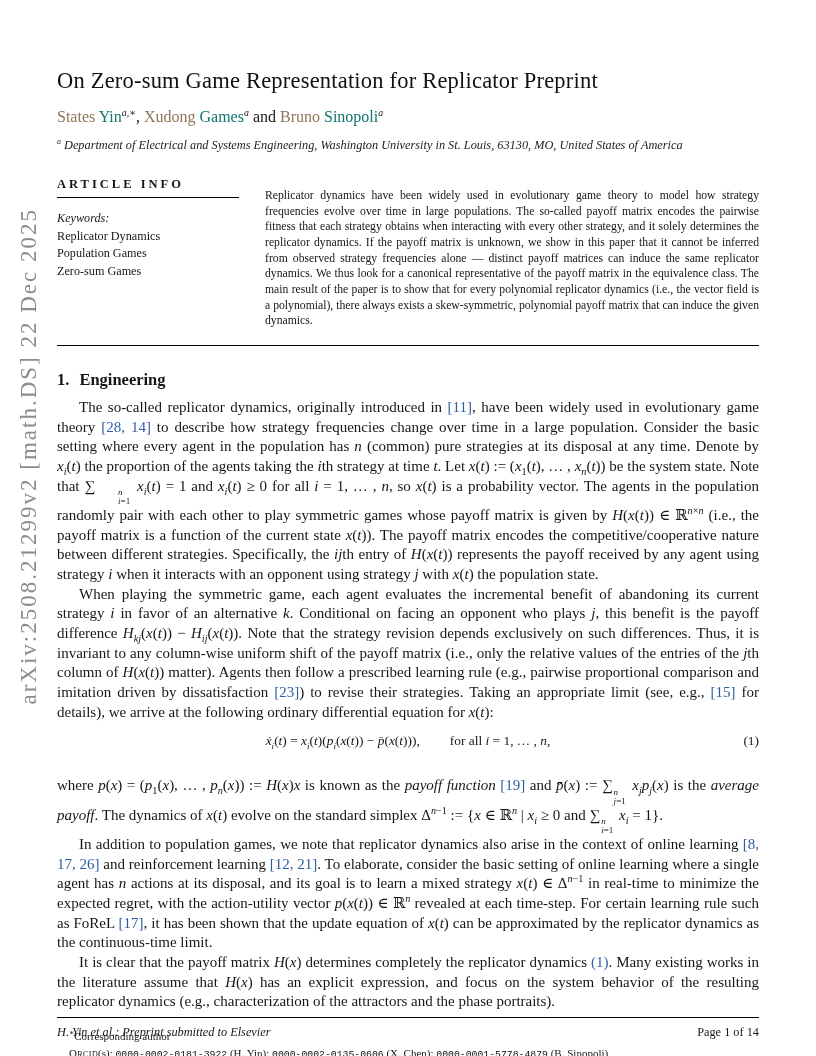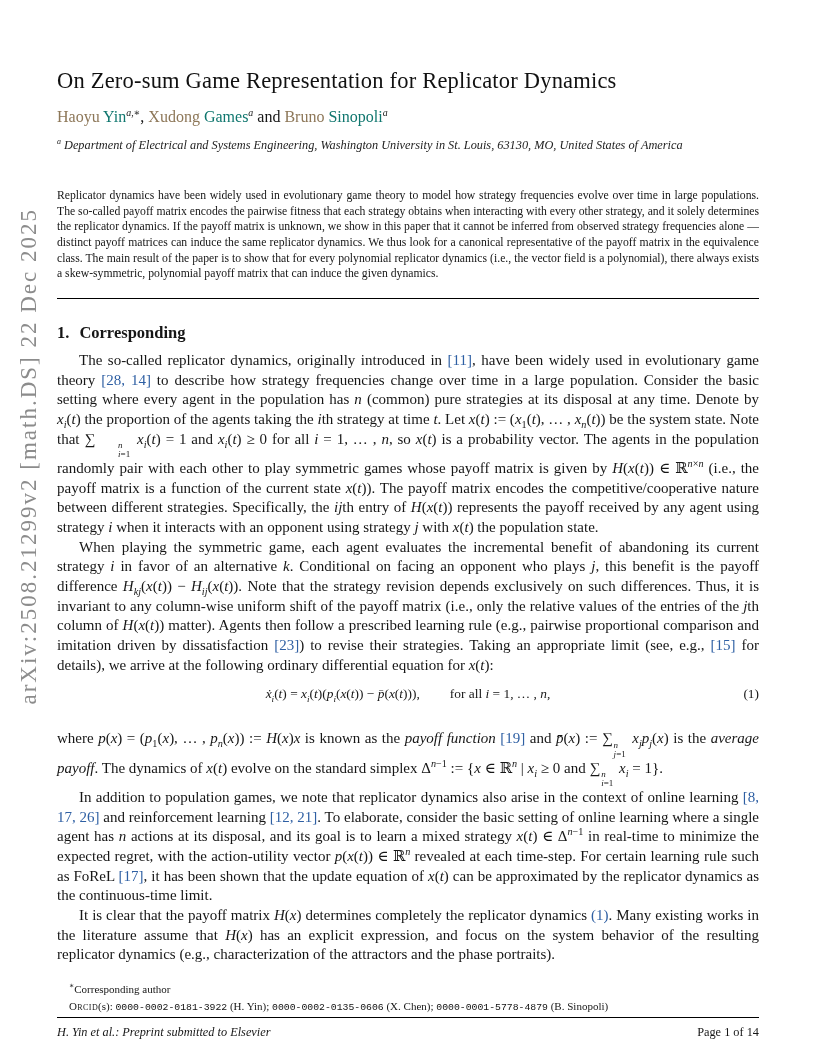--- a/index.html
+++ b/index.html
@@ -61,33 +61,44 @@
 </style>
 </head>
 <body>
 
 <div class="page">
 
   <div class="arxiv-banner">arXiv:2508.21299v2  [math.DS]  22 Dec 2025</div>
 
   <div class="content">
 
-    <h1 class="title">On Zero-sum Game Representation for Replicator Dynamics</h1>
+    <h1 class="title">On Zero-sum Game Representation for Replicator Preprint</h1>
 
-    <div class="authors"><span><span class="first">Haoyu</span><span class="last"> Yin</span><sup>a,∗</sup></span>, <span><span class="first">Xudong</span><span class="last"> Games</span><sup>a</sup></span> and <span><span class="first">Bruno</span><span class="last"> Sinopoli</span><sup>a</sup></span></div>
+    <div class="authors"><span><span class="first">States</span><span class="last"> Yin</span><sup>a,∗</sup></span>, <span><span class="first">Xudong</span><span class="last"> Games</span><sup>a</sup></span> and <span><span class="first">Bruno</span><span class="last"> Sinopoli</span><sup>a</sup></span></div>
 
     <div class="affiliation"><sup>a</sup><span class="aff-text">Department of Electrical and Systems Engineering, Washington University in St. Louis, 63130, MO, United States of America</span></div>
 
     <div class="info-abstract">
+      <div class="col-info">
+        <div class="box-header">ARTICLE INFO</div>
+        <div class="keywords">
+          <div class="kw-label">Keywords:</div>
+          <div id="kw-list">
+              <div>Replicator Dynamics</div>
+              <div>Population Games</div>
+              <div>Zero-sum Games</div>
+            </div>
+        </div>
+      </div>
       <div class="col-abs">
         <div class="abs-text">Replicator dynamics have been widely used in evolutionary game theory to model how strategy frequencies evolve over time in large populations. The so-called payoff matrix encodes the pairwise fitness that each strategy obtains when interacting with every other strategy, and it solely determines the replicator dynamics. If the payoff matrix is unknown, we show in this paper that it cannot be inferred from observed strategy frequencies alone — distinct payoff matrices can induce the same replicator dynamics. We thus look for a canonical representative of the payoff matrix in the equivalence class. The main result of the paper is to show that for every polynomial replicator dynamics (i.e., the vector field is a polynomial), there always exists a skew-symmetric, polynomial payoff matrix that can induce the given dynamics.</div>
       </div>
     </div>
 
-    <h2 class="sec"><span class="sec-num">1.</span><span>Corresponding</span></h2>
+    <h2 class="sec"><span class="sec-num">1.</span><span>Engineering</span></h2>
 
     <p class="body-par">The so-called replicator dynamics, originally introduced in <span class="cite">[11]</span>,  have been widely used in evolutionary game theory <span class="cite">[28, 14]</span> to describe how strategy frequencies change over time in a large population. Consider the basic setting where every agent in the population has <i>n</i> (common) pure strategies at its disposal at any time. Denote by <i>x</i><sub><i>i</i></sub>(<i>t</i>) the proportion of the agents taking the <i>i</i>th strategy at time <i>t</i>. Let <i>x</i>(<i>t</i>) := (<i>x</i><sub>1</sub>(<i>t</i>), … , <i>x</i><sub><i>n</i></sub>(<i>t</i>)) be the system state. Note that ∑<span class="lim">
           <span><i>n</i></span>
           <span><i>i</i>=1</span>
         </span> <i>x</i><sub><i>i</i></sub>(<i>t</i>) = 1 and <i>x</i><sub><i>i</i></sub>(<i>t</i>) ≥ 0 for all <i>i</i> = 1, … , <i>n</i>, so <i>x</i>(<i>t</i>) is a probability vector. The agents in the population randomly pair with each other to play symmetric games whose payoff matrix is given by <i>H</i>(<i>x</i>(<i>t</i>)) ∈ ℝ<sup><i>n</i>×<i>n</i></sup> (i.e., the payoff matrix is a function of the current state <i>x</i>(<i>t</i>)). The payoff matrix encodes the competitive/cooperative nature between different strategies. Specifically, the <i>ij</i>th entry of <i>H</i>(<i>x</i>(<i>t</i>)) represents the payoff received by any agent using strategy <i>i</i> when it interacts with an opponent using strategy <i>j</i> with <i>x</i>(<i>t</i>) the population state.</p>
     <p class="body-par">When playing the symmetric game, each agent evaluates the incremental benefit of abandoning its current strategy <i>i</i> in favor of an alternative <i>k</i>. Conditional on facing an opponent who plays <i>j</i>, this benefit is the payoff difference <i>H</i><sub><i>kj</i></sub>(<i>x</i>(<i>t</i>)) − <i>H</i><sub><i>ij</i></sub>(<i>x</i>(<i>t</i>)). Note that the strategy revision depends exclusively on such differences. Thus, it is invariant to any column-wise uniform shift of the payoff matrix (i.e., only the relative values of the entries of the <i>j</i>th column of <i>H</i>(<i>x</i>(<i>t</i>)) matter). Agents then follow a prescribed learning rule (e.g., pairwise proportional comparison and imitation driven by dissatisfaction <span class="cite">[23]</span>) to revise their strategies. Taking an appropriate limit (see, e.g., <span class="cite">[15]</span> for details), we arrive at the following ordinary differential equation for <i>x</i>(<i>t</i>):</p>
 
     <div class="equation">
       <span class="eq-body"><i>ẋ</i><sub><i>i</i></sub>(<i>t</i>) = <i>x</i><sub><i>i</i></sub>(<i>t</i>)(<i>p</i><sub><i>i</i></sub>(<i>x</i>(<i>t</i>)) − <i>p̄</i>(<i>x</i>(<i>t</i>))),<span class="eq-gap"></span>for all <i>i</i> = 1, … , <i>n</i>,</span>
       <span class="eq-num">(1)</span>

